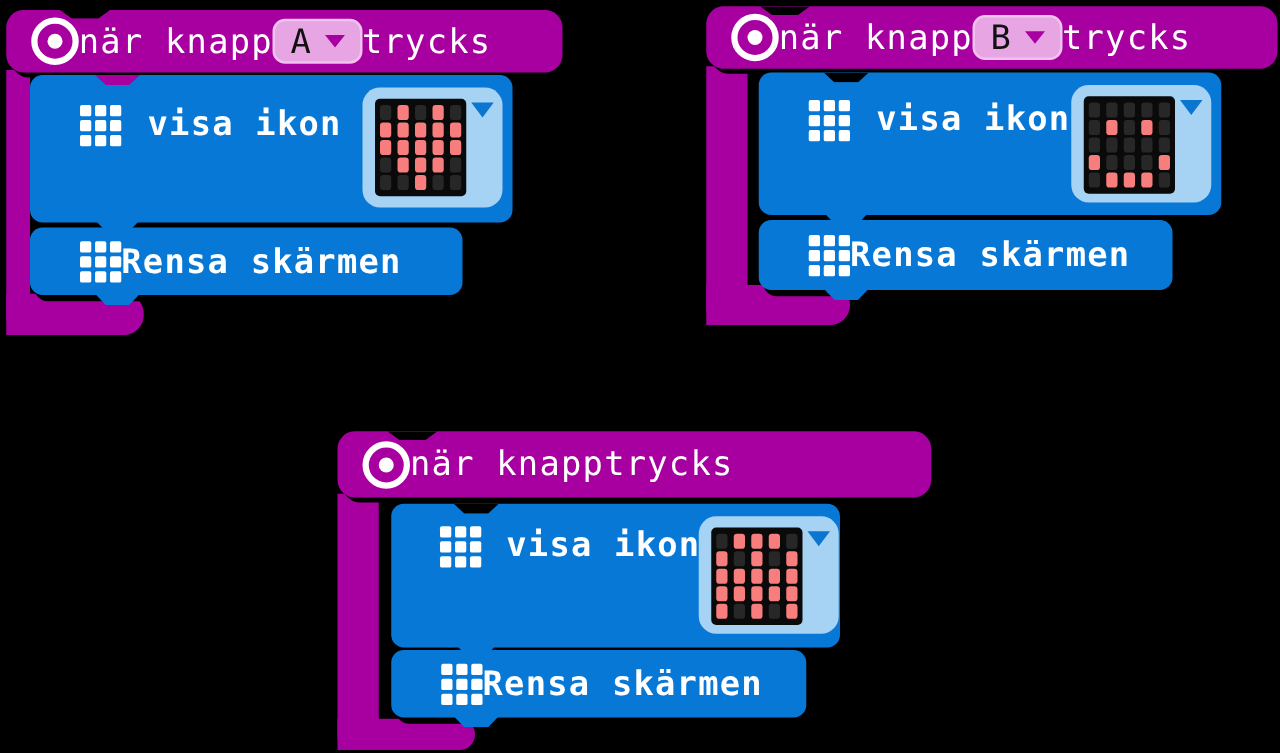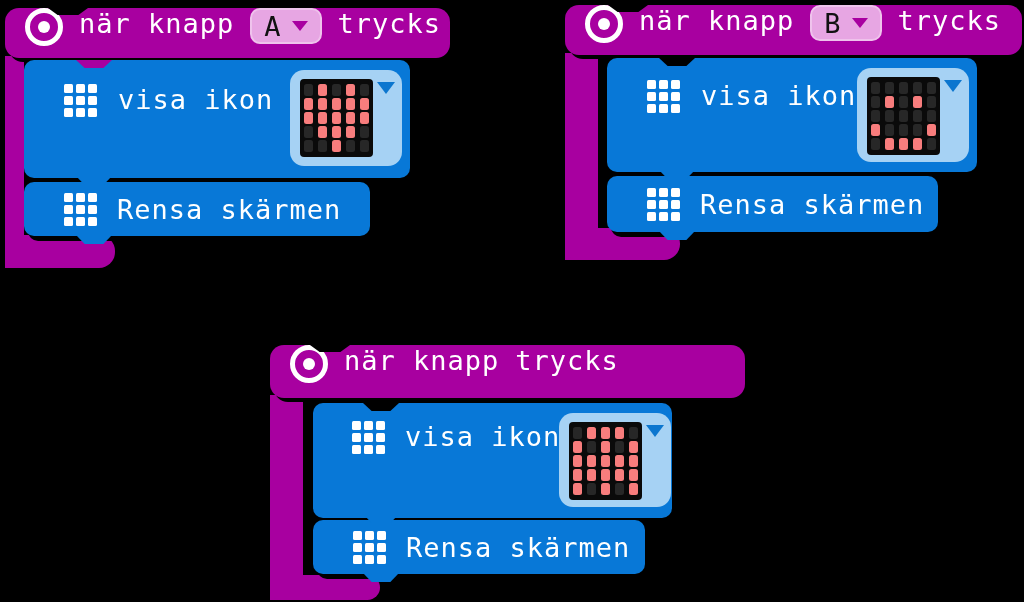--- a/index.html
+++ b/index.html
@@ -7,21 +7,21 @@
     width:1024px;height:602px;position:relative;overflow:hidden;
     background:#000;
     font-family:"DejaVu Sans Mono","Liberation Mono",monospace;
   }
   .group{position:absolute;}
   .group > *{position:absolute;}
 
   
   .hat{
     left:0;top:0;height:50px;background:#A800A0;border-radius:14px;
-    display:flex;gap:16px;padding-left:20px;
+    display:flex;align-items:center;padding-left:20px;
     box-sizing:border-box;z-index:2;box-shadow:4px 4px 0 #000;
   }
   .hat-notch{
     position:absolute;top:0;width:40px;height:7px;background:#000;
     clip-path:polygon(0 0,100% 0,76% 100%,24% 100%);
   }
   .bullseye{
     width:28px;height:28px;border:5px solid #fff;border-radius:50%;
     display:flex;align-items:center;justify-content:center;flex:0 0 auto;
   }
@@ -39,20 +39,21 @@
   .arrow-blue{border-left:9px solid transparent;border-right:9px solid transparent;border-top:12px solid #0B76CF;}
 
   
   .arm{background:#A800A0;z-index:1;}
   .foot{background:#A800A0;z-index:1;border-radius:0 16px 16px 14px;}
 
   
   .stmt{
     background:#0878D7;border-radius:10px;z-index:3;box-sizing:border-box;
     box-shadow:4px 5px 0 #000;
+    font-weight:bold;
   }
   .notch{
     position:absolute;top:0;width:36px;height:8px;
     clip-path:polygon(0 0,100% 0,76% 100%,24% 100%);z-index:4;
   }
   .notch-magenta{background:#A800A0;}
   .notch-black{background:#000;}
   .tab{
     position:absolute;width:36px;height:9px;background:#0878D7;
     clip-path:polygon(0 0,100% 0,76% 100%,24% 100%);z-index:4;
@@ -75,21 +76,21 @@
     position:absolute;left:10px;top:9px;
     display:grid;grid-template-columns:repeat(5,9px);grid-auto-rows:12px;
     column-gap:5px;row-gap:2px;padding:5px 4px;background:#0a0a0a;border-radius:4px;
   }
   .led-cell{border-radius:2.5px;}
   .led-cell.on{background:#F87D7D;}
   .led-cell.off{background:#272727;}
   .led-field .arrow-blue{position:absolute;right:7px;top:12px;}
 
   
-  .rensa{display:flex;align-items:center;gap:20px;padding-left:40px;}
+  .rensa{display:flex;align-items:center;padding-left:40px;}
 </style>
 </head>
 <body>
 
 <div class="group" style="left:5px;top:8px">
   <div class="arm" style="left:0;top:48px;width:19px;height:212px"></div>
   <div class="foot" style="left:0;top:227px;width:110px;height:33px"></div>
 
   <div class="hat" style="width:445px">
     <div class="hat-notch" style="left:43px"></div>

